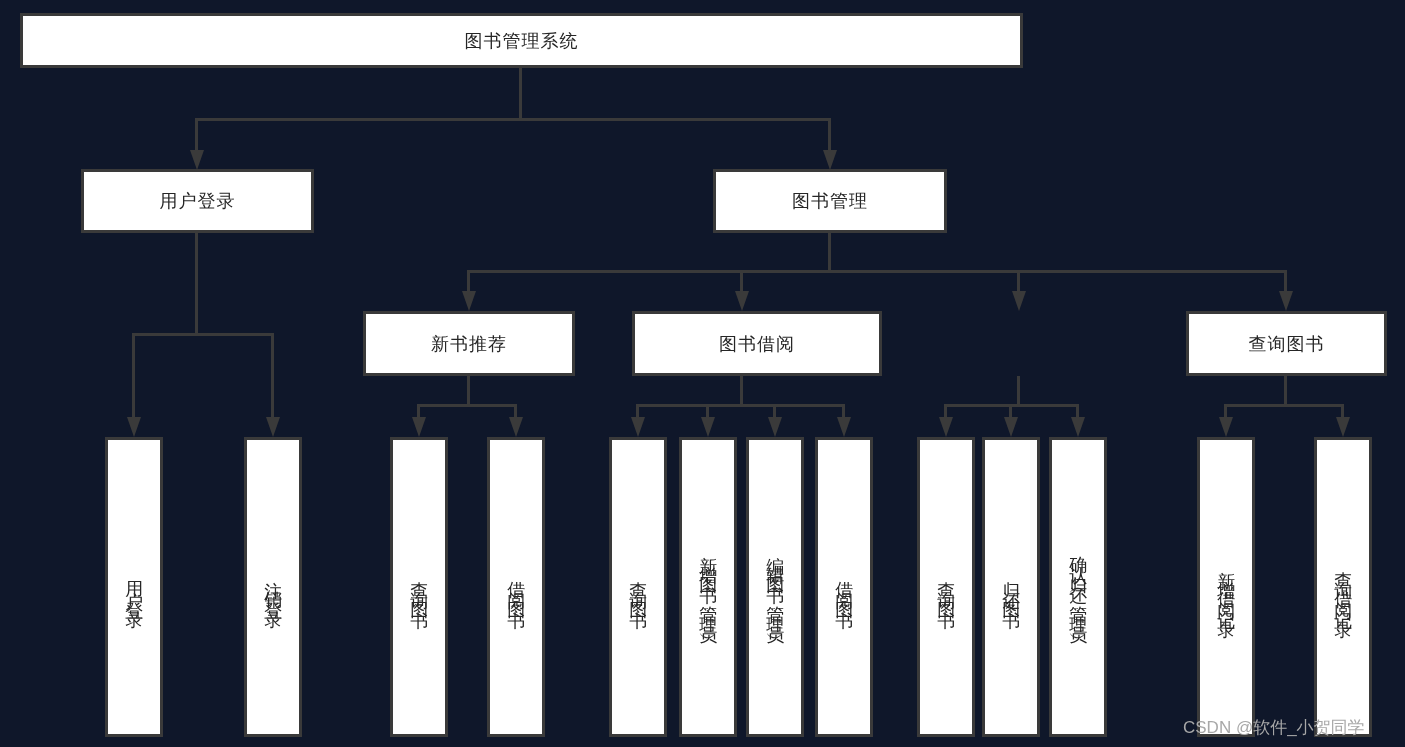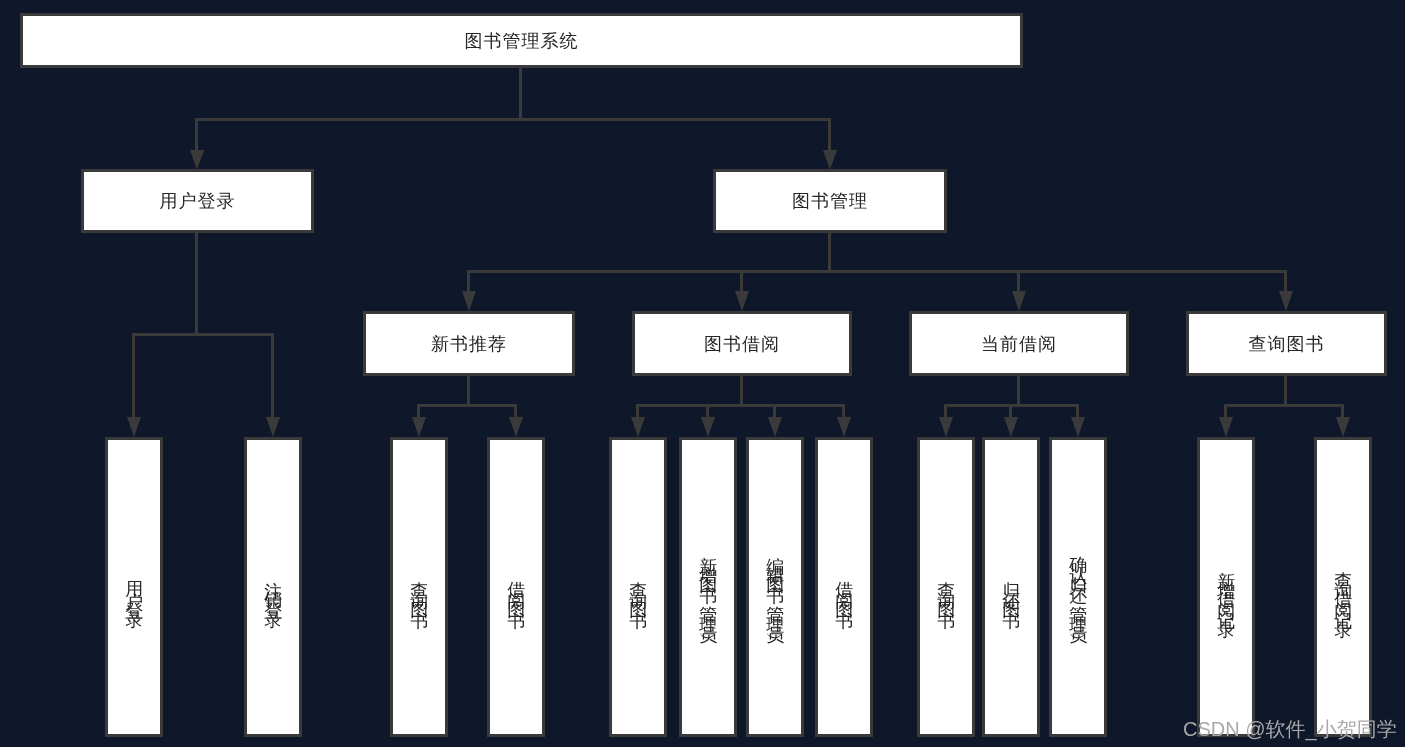--- a/index.html
+++ b/index.html
@@ -20,21 +20,21 @@
   }
   .hl{position:absolute;height:3px;background:var(--line-color,#3a3a3a);z-index:1;}
   .vl{position:absolute;width:3px;background:var(--line-color,#3a3a3a);z-index:1;}
   .ar{
     position:absolute;width:0;height:0;z-index:1;
     border-left:7px solid transparent;border-right:7px solid transparent;
     border-top:20px solid var(--line-color,#3a3a3a);
   }
   .watermark{
     position:absolute;left:1183px;top:716px;z-index:5;
-    font-size:20px;color:var(--wm-color,#a8a8a8);white-space:nowrap;
+    font-size:17px;color:var(--wm-color,#a8a8a8);white-space:nowrap;
   }
 </style>
 </head>
 <body>
 
 <div id="canvas">
 
   <div class="box" style="left:20px;top:13px;width:1003px;height:55px;">
     <span>图书管理系统</span>
   </div>
@@ -42,25 +42,22 @@
   <div class="box" style="left:81px;top:169px;width:233px;height:64px;">
     <span>用户登录</span>
   </div>
   <div class="box" style="left:713px;top:169px;width:234px;height:64px;">
     <span>图书管理</span>
   </div>
 
   <div class="box" style="left:363px;top:311px;width:212px;height:65px;align-items:center;">
     <span>新书推荐</span>
   </div>
-  <div class="box" style="left:632px;top:311px;width:220px;height:65px;">
+  <div class="box" style="left:632px;top:311px;width:250px;height:65px;">
     <span>图书借阅</span>
-  </div>
-  <div class="box" style="left:909px;top:311px;width:220px;height:65px;">
-    <span>当前借阅</span>
   </div>
   <div class="box" style="left:1186px;top:311px;width:201px;height:65px;">
     <span>查询图书</span>
   </div>
 
   <div class="box vbox" style="left:105px;top:437px;width:58px;height:300px;">
     <span>用户登录</span>
   </div>
   <div class="box vbox" style="left:244px;top:437px;width:58px;height:300px;">
     <span>注销登录</span>

